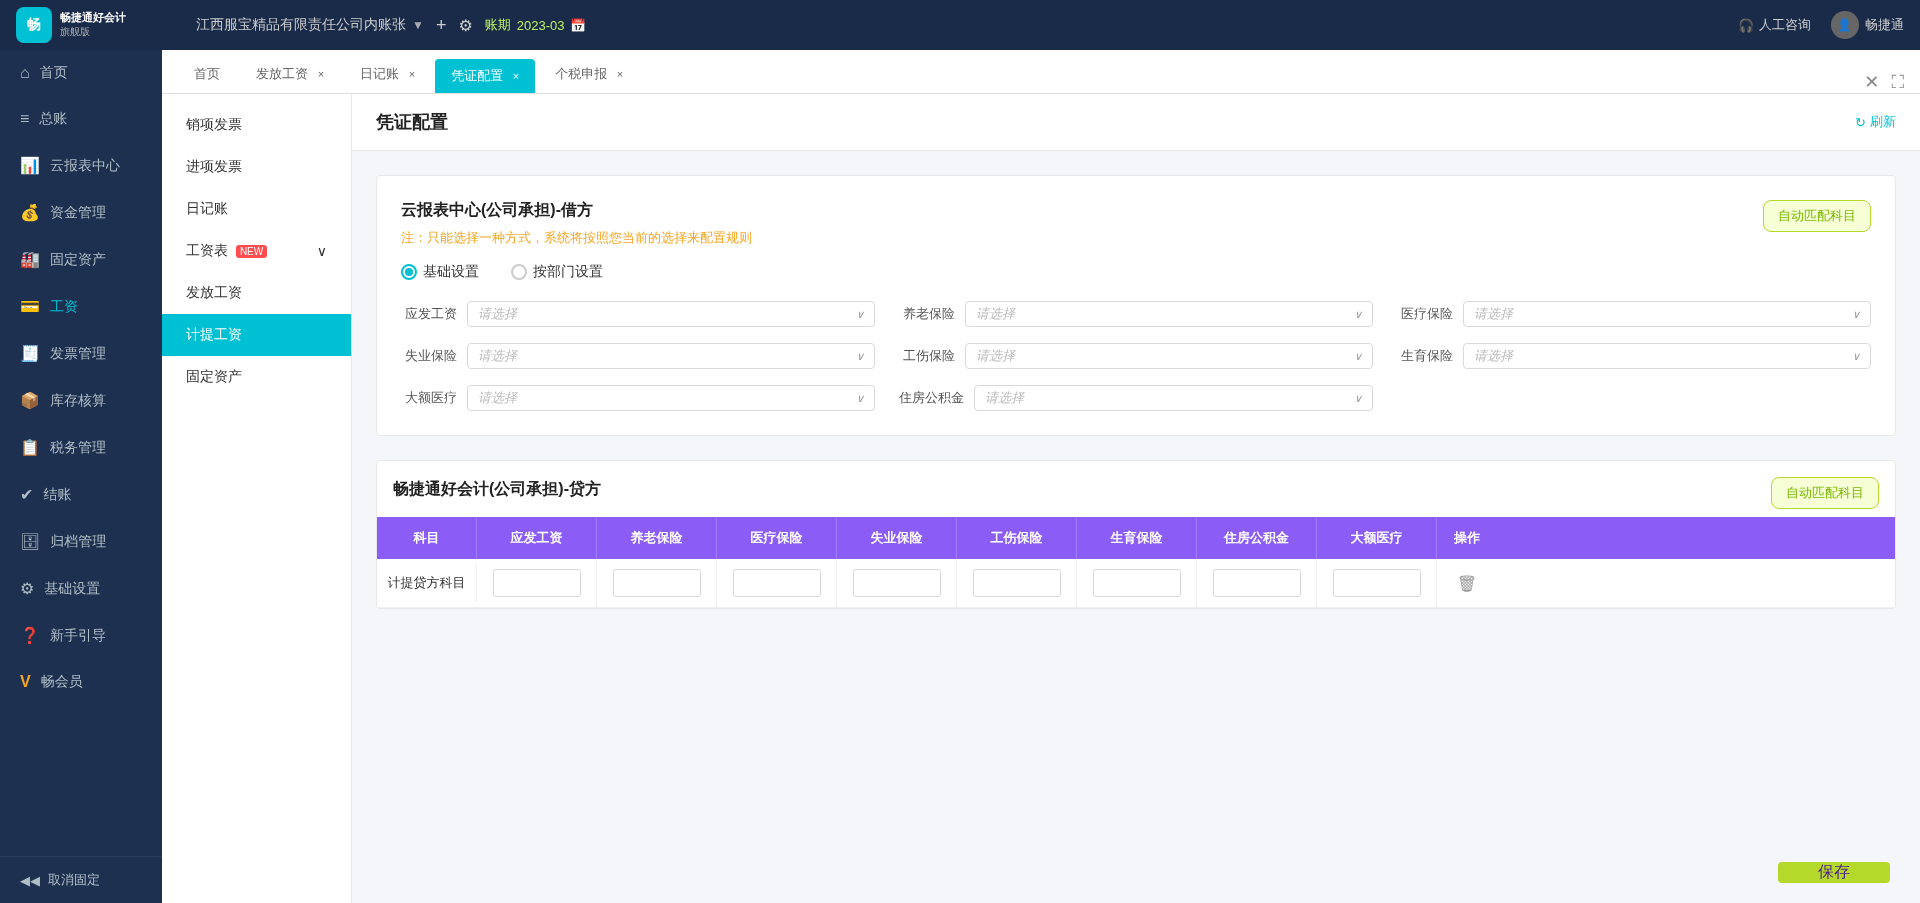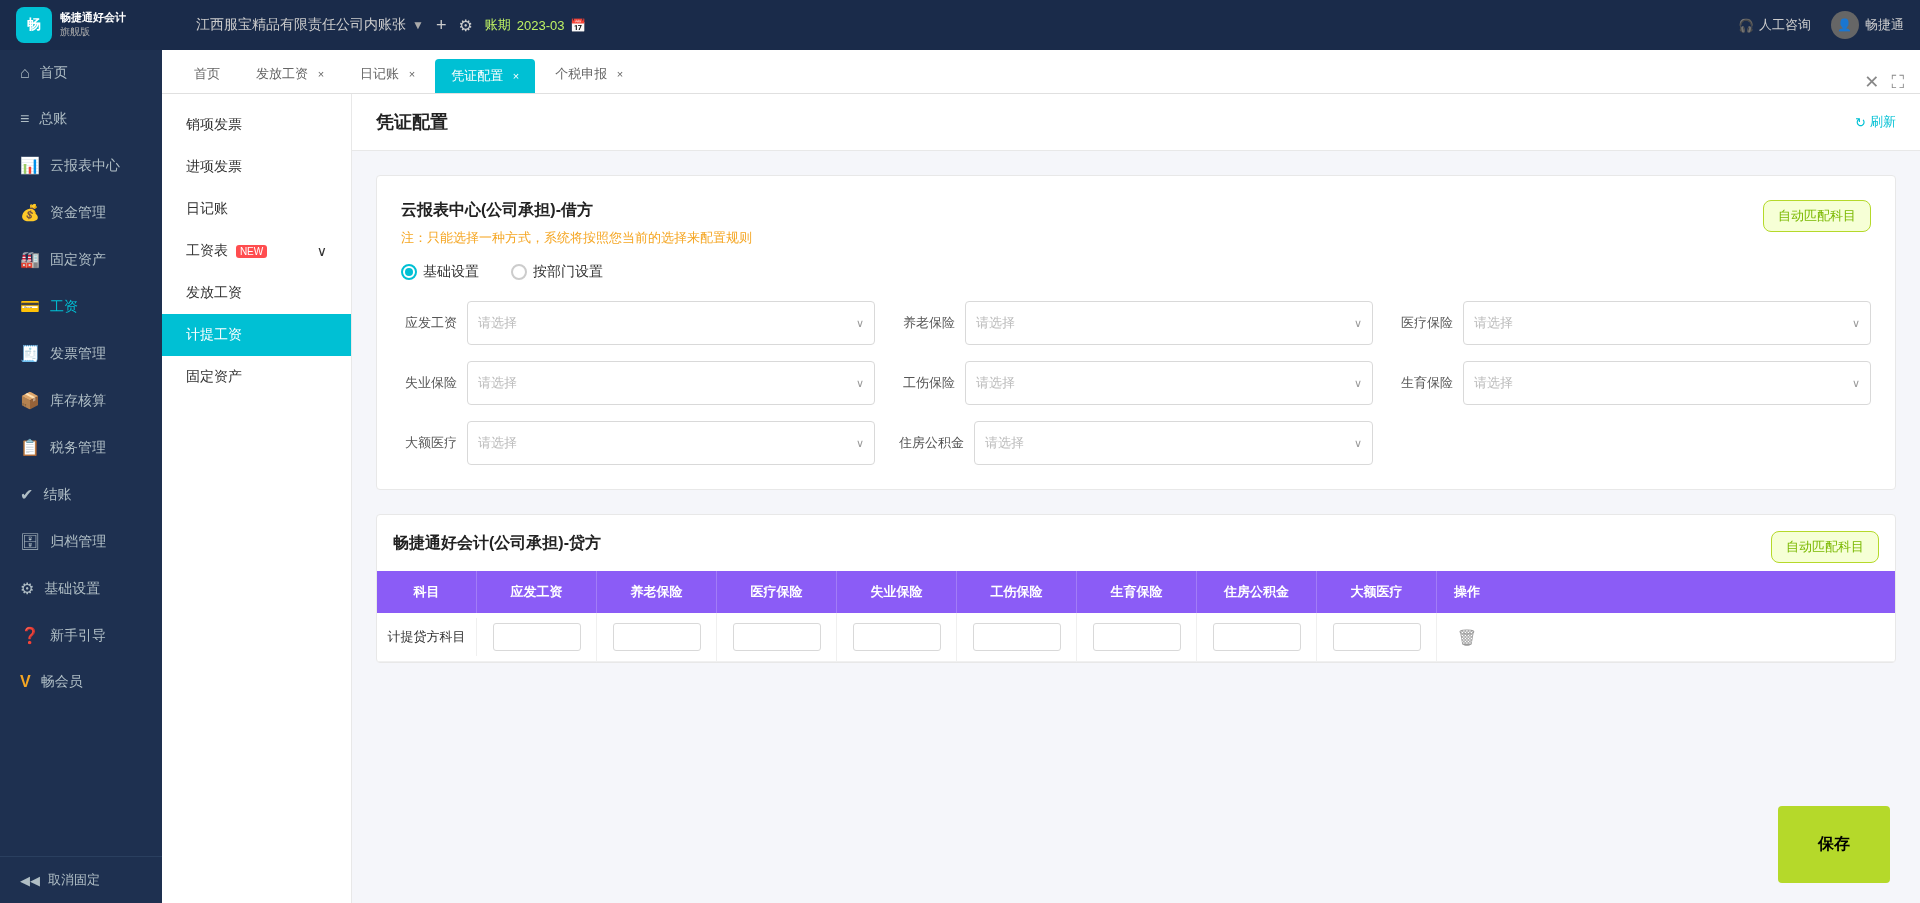--- a/index.html
+++ b/index.html
@@ -197,26 +197,27 @@
 
     
     .form-grid {
       display: grid;
       grid-template-columns: 1fr 1fr 1fr;
       gap: 16px 24px;
     }
     .form-row { display: flex; align-items: center; gap: 10px; }
     .form-label { font-size: 13px; color: #555; white-space: nowrap; min-width: 56px; text-align: right; }
     .select-wrapper {
-      flex: 1; height: 44px; border: 1px solid #d9d9d9;
+      flex: 1; height: 26px; border: 1px solid #d9d9d9;
       border-radius: 4px; padding: 0 10px;
       font-size: 13px; color: #aaa;
       background: #fff;
       display: flex; align-items: center; justify-content: space-between;
       cursor: pointer;
+      font-style: italic;
     }
     .select-wrapper .placeholder { color: #bbb; font-size: 13px; }
     .select-arrow { color: #999; font-size: 11px; }
 
     
     .table-section { background: #fff; border-radius: 4px; border: 1px solid #e8e8e8; margin-bottom: 80px; }
     .table-header-row {
       background: #8b5cf6;
       display: grid;
       grid-template-columns: 100px 120px 120px 120px 120px 120px 120px 120px 120px 60px;
@@ -255,27 +256,27 @@
     }
 
     
     .save-btn-area {
       position: fixed;
       bottom: 20px;
       right: 30px;
     }
     .save-btn {
       background: #b5d92a;
-      color: #000000;
+      color: #4c1d95;
       border: none;
-      padding: 28px 40px;
+      padding: 0 40px;
       font-size: 16px;
       border-radius: 4px;
       cursor: pointer;
-      font-weight: 700;
+      font-weight: 400;
     }
 
     
     ::-webkit-scrollbar { width: 6px; height: 6px; }
     ::-webkit-scrollbar-track { background: #f1f1f1; }
     ::-webkit-scrollbar-thumb { background: #c1c1c1; border-radius: 3px; }
   </style>
 </head>
 <body>
 

